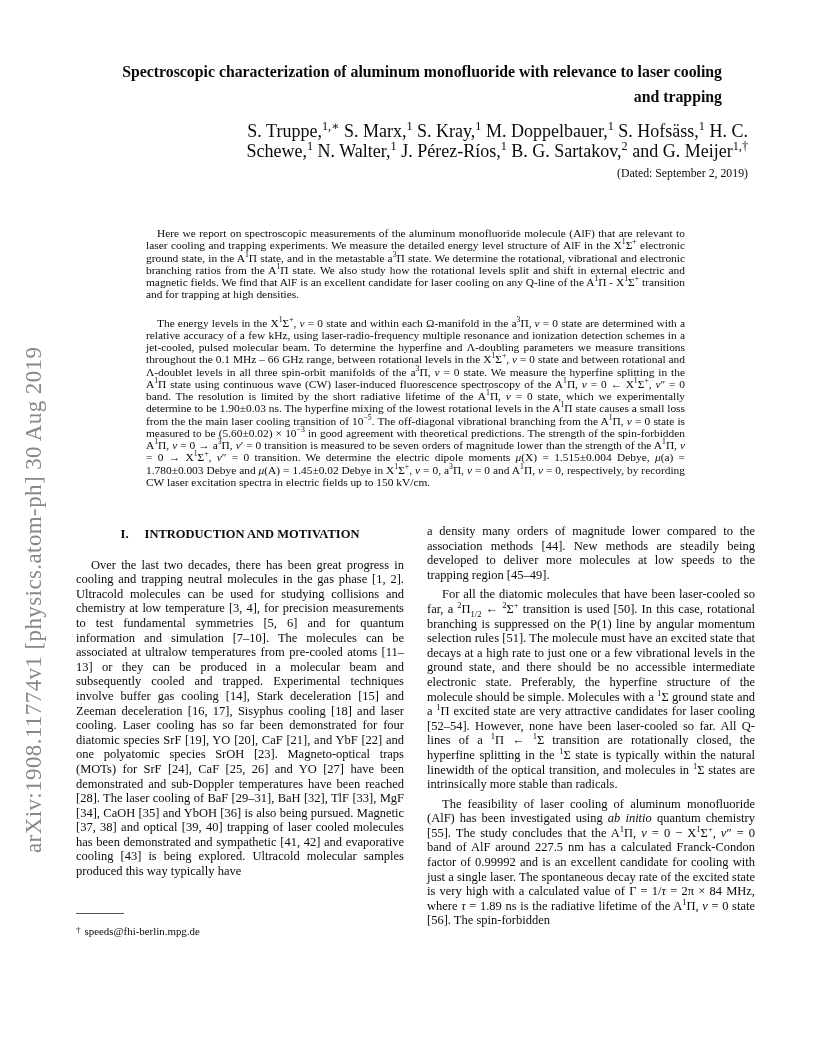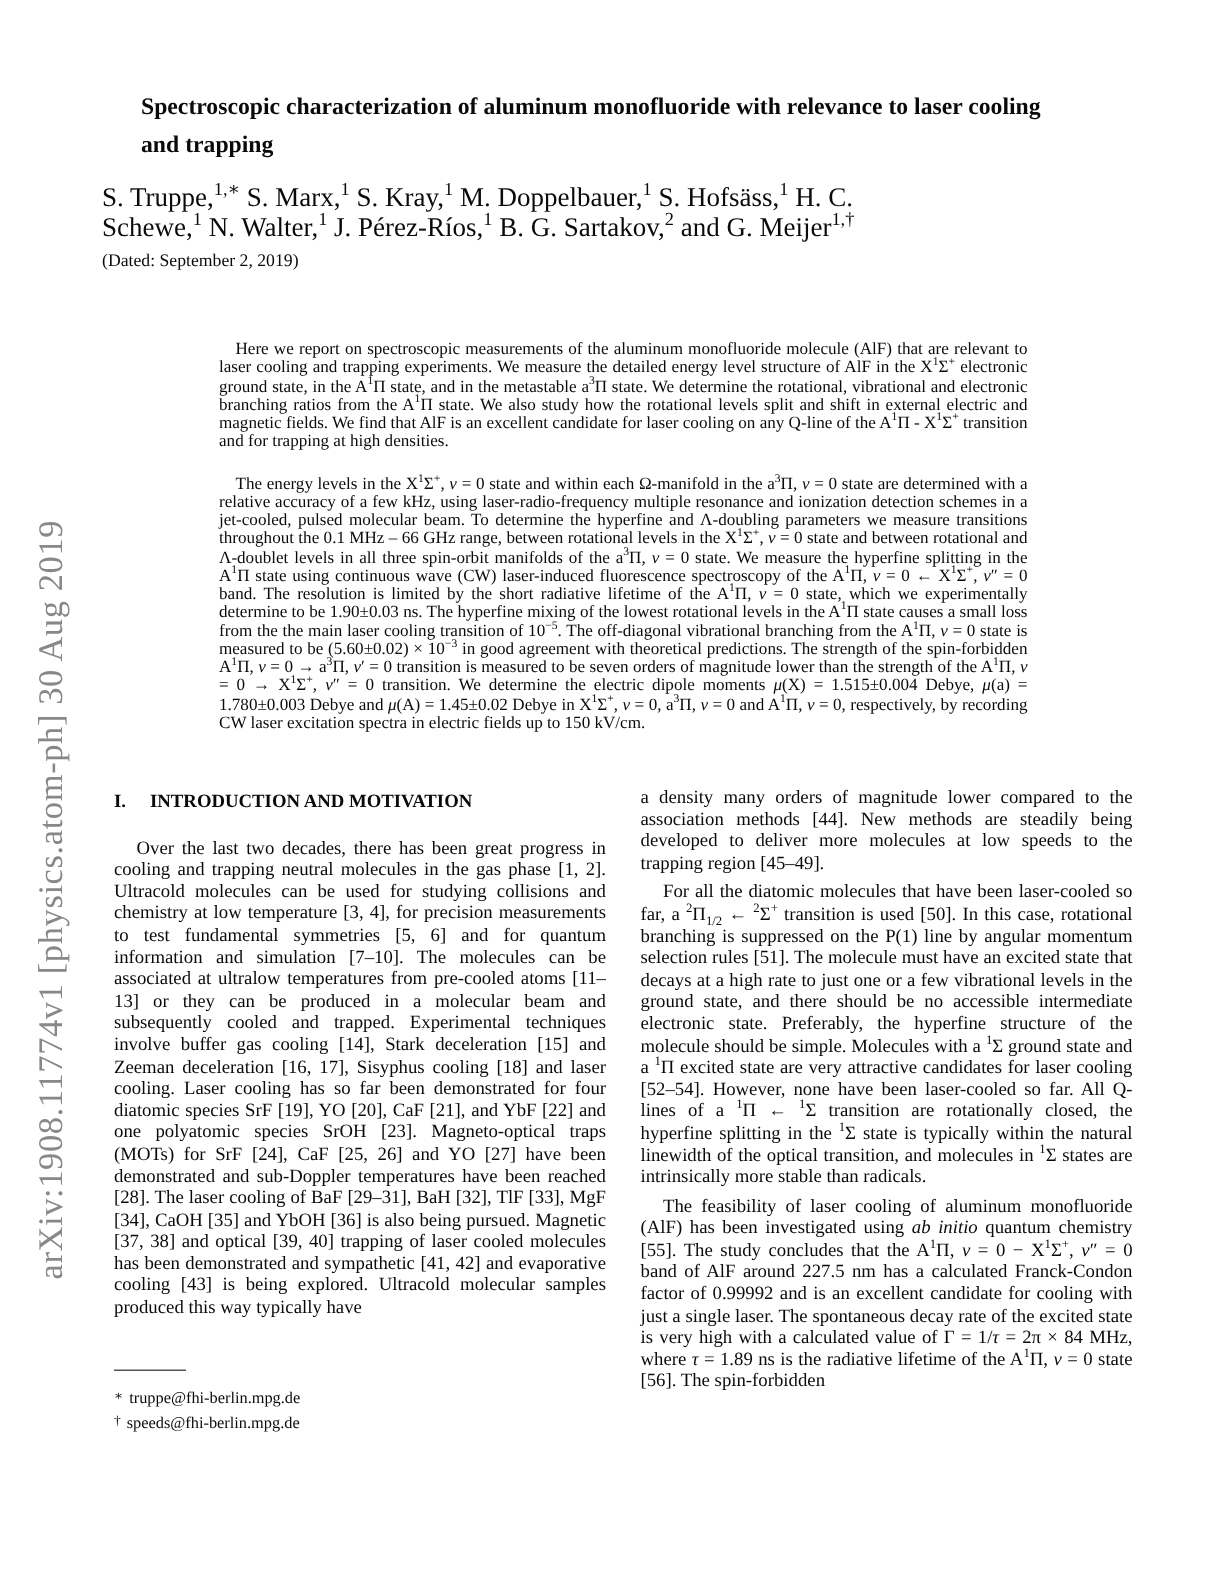--- a/index.html
+++ b/index.html
@@ -26,21 +26,21 @@
     letter-spacing: 0.4px;
     color: #888888;
     font-family: "Liberation Serif", "DejaVu Serif", serif;
   }
 
   .header {
     position: absolute;
     left: 68px;
     top: 59px;
     width: 680px;
-    text-align: left;
+    text-align: right;
   }
   .title {
     font-size: 15.8px;
     font-weight: bold;
     line-height: 25px;
     margin: 0 26px;
   }
   .authors {
     margin-top: 13px;
     font-size: 18px;
@@ -76,21 +76,21 @@
     line-height: 14.6px;
     text-align: justify;
   }
   .col-left  { left: 76px; }
   .col-right { left: 427px; font-family: Liberation Serif, serif; }
   .col p { margin: 0; }
   .col p.indent { text-indent: 15px; }
   .col p + p { margin-top: 5px; }
 
   .section-heading {
-    text-align: left;
+    text-align: center;
     font-weight: bold;
     font-size: 12.5px;
     margin: 3px 0 16px 0;
     text-indent: 0;
   }
   .section-number { display: inline-block; margin-right: 16px; }
 
   .footnotes {
     position: absolute;
     left: 76px;
@@ -137,20 +137,17 @@
 
   <div class="col col-right">
     <p>a density many orders of magnitude lower compared to the association methods [44].  New methods are steadily being developed to deliver more molecules at low speeds to the trapping region [45–49].</p>
     <p class="indent">For all the diatomic molecules that have been laser-cooled so far, a <sup>2</sup>Π<sub>1/2</sub> ← <sup>2</sup>Σ<sup>+</sup> transition is used [50].  In this case, rotational branching is suppressed on the P(1) line by angular momentum selection rules [51]. The molecule must have an excited state that decays at a high rate to just one or a few vibrational levels in the ground state, and there should be no accessible intermediate electronic state.  Preferably, the hyperfine structure of the molecule should be simple. Molecules with a <sup>1</sup>Σ ground state and a <sup>1</sup>Π excited state are very attractive candidates for laser cooling [52–54]. However, none have been laser-cooled so far.  All Q-lines of a <sup>1</sup>Π ← <sup>1</sup>Σ transition are rotationally closed, the hyperfine splitting in the <sup>1</sup>Σ state is typically within the natural linewidth of the optical transition, and molecules in <sup>1</sup>Σ states are intrinsically more stable than radicals.</p>
     <p class="indent">The feasibility of laser cooling of aluminum monofluoride (AlF) has been investigated using <i>ab initio</i> quantum chemistry [55].  The study concludes that the A<sup>1</sup>Π, <i>v</i> = 0 − X<sup>1</sup>Σ<sup>+</sup>, <i>v</i>″ = 0 band of AlF around 227.5 nm has a calculated Franck-Condon factor of 0.99992 and is an excellent candidate for cooling with just a single laser.  The spontaneous decay rate of the excited state is very high with a calculated value of Γ = 1/<i>τ</i> = 2π × 84 MHz, where <i>τ</i> = 1.89 ns is the radiative lifetime of the A<sup>1</sup>Π, <i>v</i> = 0 state [56]. The spin-forbidden</p>
   </div>
 
   <div class="footnotes">
     <div class="footnote-rule"></div>
     <div class="footnote">
-      <span class="marker">∗</span><span>truppe@fhi-berlin.mpg.de</span>
-    </div>
-    <div class="footnote">
       <span class="marker">†</span><span>speeds@fhi-berlin.mpg.de</span>
     </div>
   </div>
 
 </div>
 
 </body></html>

